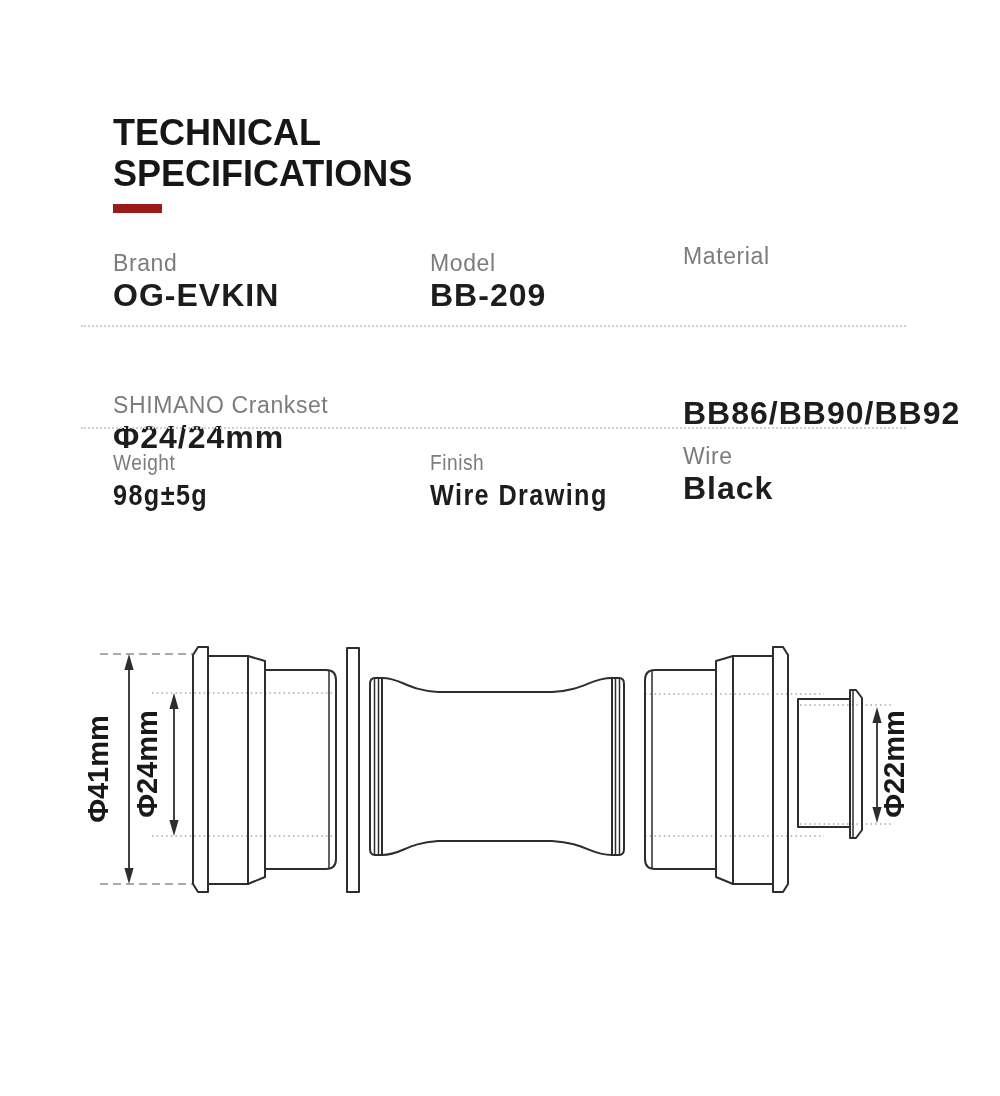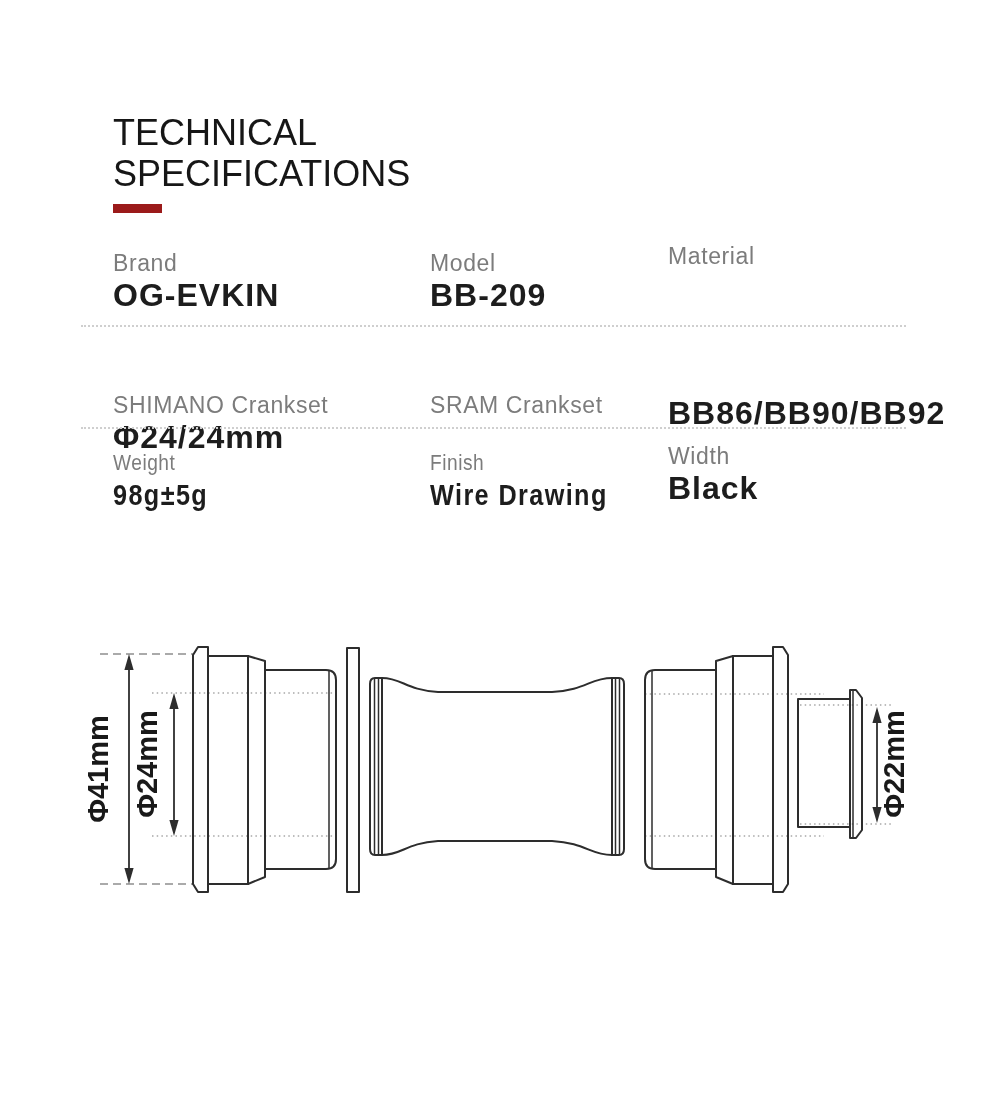--- a/index.html
+++ b/index.html
@@ -3,37 +3,37 @@
 <meta charset="utf-8">
 <style>
   html,body { margin:0; padding:0; }
   body {
     width:1000px; height:1096px; position:relative; background:#ffffff;
     font-family:"Liberation Sans","DejaVu Sans",sans-serif; overflow:hidden;
     -webkit-font-smoothing:antialiased;
   }
   .title {
     position:absolute; left:113px; top:112px; margin:0;
-    font-size:36px; line-height:41px; font-weight:400; color:#161616;
+    font-size:36px; line-height:41px; font-weight:700; color:#161616;
     letter-spacing:0px;
   }
   .accent-bar {
     position:absolute; left:113px; top:204px; width:49px; height:9px;
     background:#9b1a1a;
   }
   .sep {
     position:absolute; left:81px; width:825px; height:0;
     border-top:2px dotted #cfcfcf;
   }
   .sep1 { top:325px; }
   .sep2 { top:427px; }
   .cell { position:absolute; white-space:nowrap; }
   .c0 { left:113px; }
   .c1 { left:430px; }
-  .c2 { left:668px; margin-top:-7px; }
+  .c2 { left:683px; margin-top:-7px; }
   .r0 { top:251px; }
   .r1 { top:345px;margin-top:48px; }
   .r2 { top:451px; }
   .spec-label {
     font-size:23px; line-height:24px; color:#7c7c7c; letter-spacing:0.6px;
   }
   .spec-value {
     margin-top:5px; font-size:32px; line-height:30px; font-weight:700;
     color:#1d1d1d; letter-spacing:1px;
   }
@@ -77,38 +77,37 @@
     <div class="spec-label">Material</div>
   </div>
 
   <div class="sep sep1"></div>
 
   <div class="cell c0 r1">
     <div class="spec-label">SHIMANO Crankset</div>
     <div class="spec-value">Φ24/24mm</div>
   </div>
   <div class="cell c1 r1">
-    <div class="spec-label">SRAM Crankset</div>
   </div>
   <div class="cell c2 r1">
     <div class="spec-value">BB86/BB90/BB92</div>
   </div>
 
   <div class="sep sep2"></div>
 
   <div class="cell c0 r2 condensed">
     <div class="spec-label">Weight</div>
     <div class="spec-value">98g±5g</div>
   </div>
   <div class="cell c1 r2 condensed">
     <div class="spec-label">Finish</div>
     <div class="spec-value">Wire Drawing</div>
   </div>
   <div class="cell c2 r2">
-    <div class="spec-label">Width</div>
+    <div class="spec-label">Wire</div>
     <div class="spec-value">Black</div>
   </div>
 
 </section>
 
 <svg class="drawing" width="1000" height="290" viewBox="0 630 1000 290" xmlns="http://www.w3.org/2000/svg">
 
   <g>
     <path class="dash" d="M100 654 H194"></path>
     <path class="dash" d="M100 884 H194"></path>

